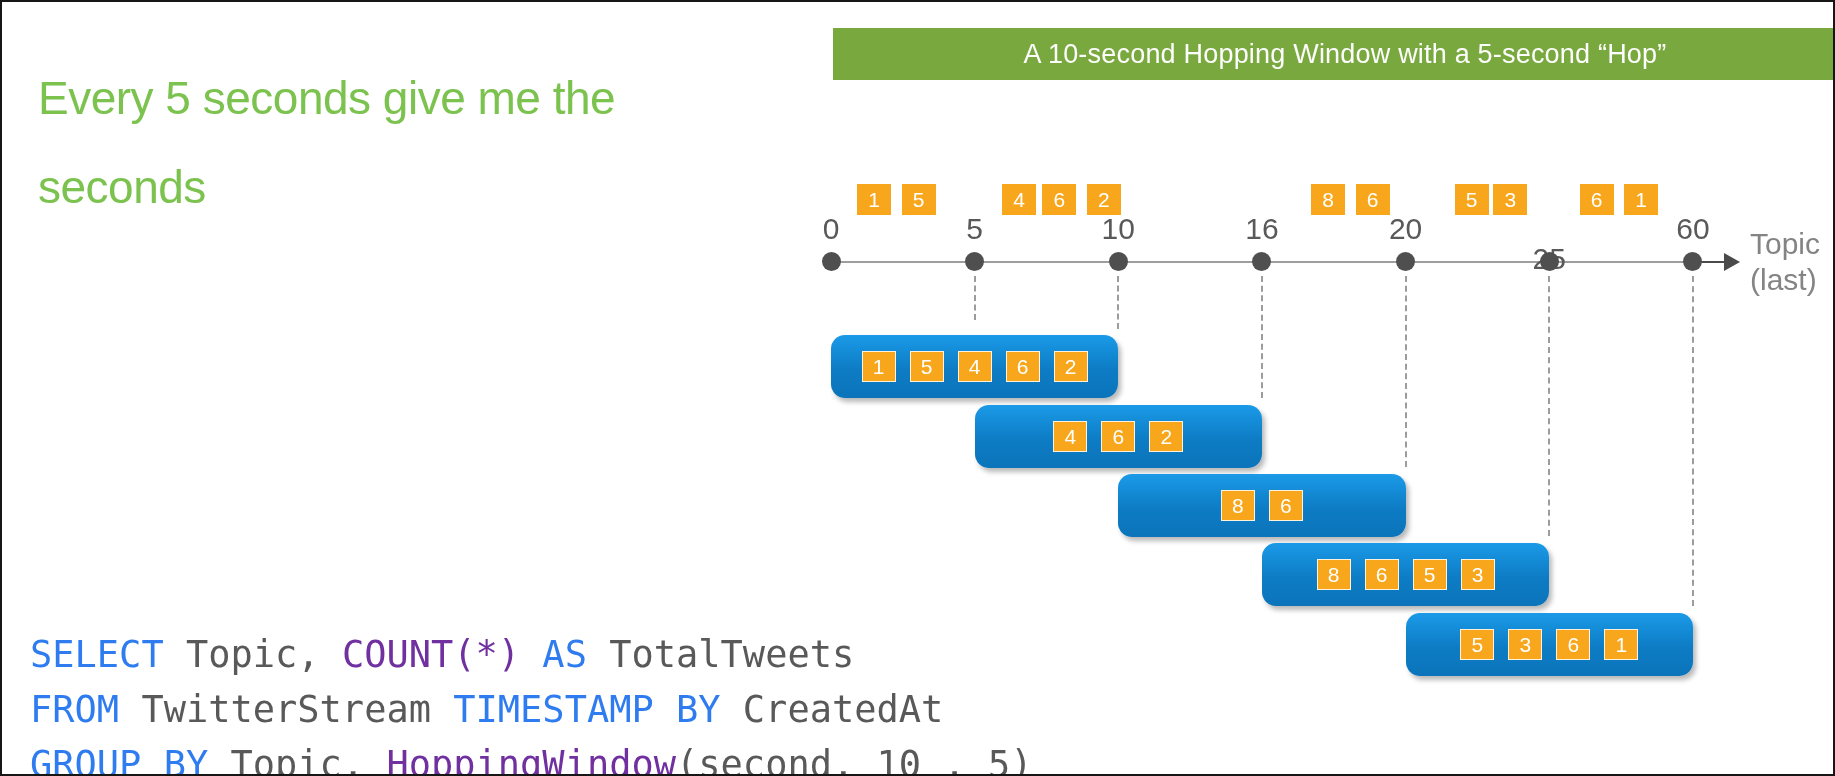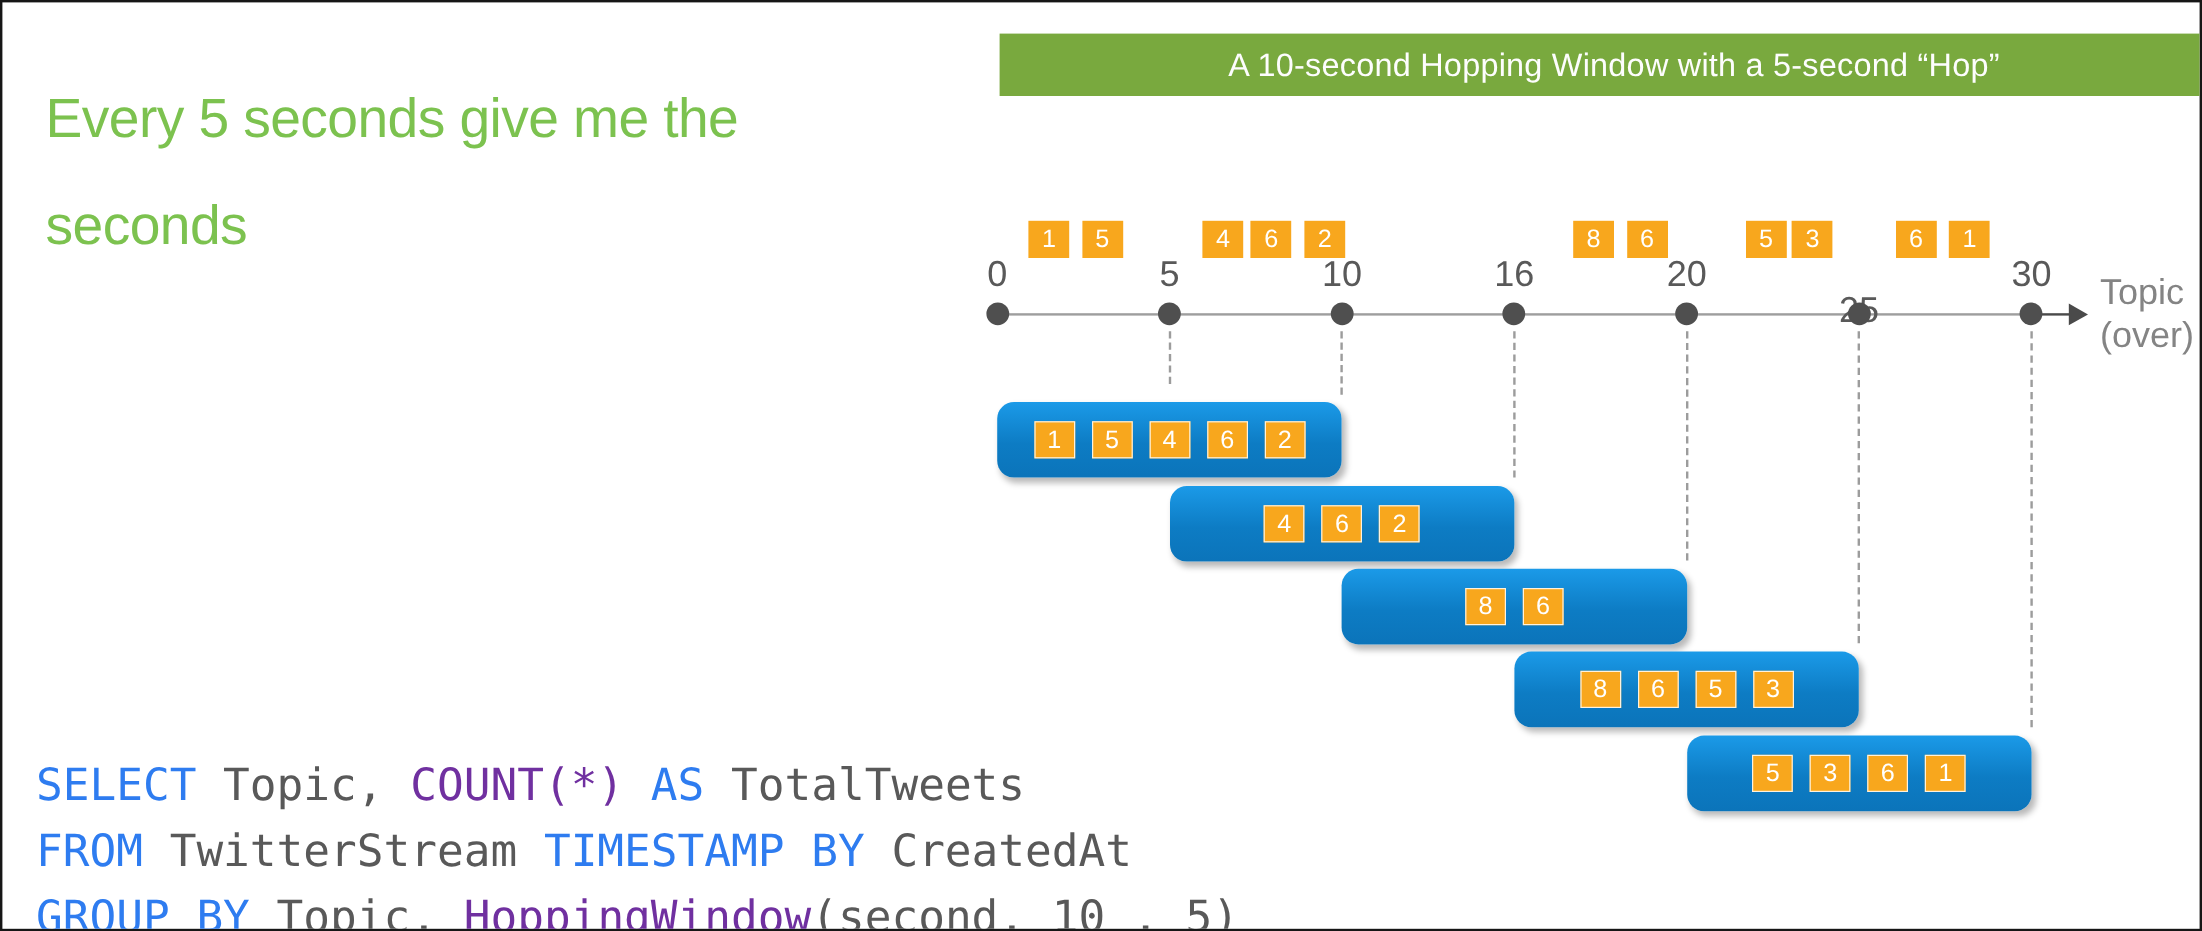--- a/index.html
+++ b/index.html
@@ -62,42 +62,42 @@
 
   <div class="banner">
     <span>A 10-second Hopping Window with a 5-second “Hop”</span>
   </div>
 
   <div class="axis-line" style="left:829px;width:863px;"></div>
   <div class="axis-line-dark" style="left:1692px;width:32px;"></div>
   <div class="arrow-head" style="left:1722px;top:251px;"></div>
   <div class="time-label">
     <div>Topic</div>
-    <div>(over)</div>
+    <div>(last)</div>
   </div>
 
   <div id="dyn">
       <div class="tick-label" style="left: 794px;">0</div>
       <div class="tick-dot" style="left: 819.5px; top: 250px;"></div>
       <div class="tick-label" style="left: 937.65px;">5</div>
       <div class="tick-dot" style="left: 963.15px; top: 250px;"></div>
       <div class="guide" style="left: 971.65px; top: 274px; height: 44px;"></div>
       <div class="tick-label" style="left: 1081.3px;">10</div>
       <div class="tick-dot" style="left: 1106.8px; top: 250px;"></div>
       <div class="guide" style="left: 1115.3px; top: 274px; height: 53px;"></div>
       <div class="tick-label" style="left: 1224.95px;">16</div>
       <div class="tick-dot" style="left: 1250.45px; top: 250px;"></div>
       <div class="guide" style="left: 1258.95px; top: 274px; height: 122px;"></div>
       <div class="tick-label" style="left: 1368.6px;">20</div>
       <div class="tick-dot" style="left: 1394.1px; top: 250px;"></div>
       <div class="guide" style="left: 1402.6px; top: 274px; height: 191px;"></div>
       <div class="tick-label" style="left: 1512.25px; margin-top: 30px;">25</div>
       <div class="tick-dot" style="left: 1537.75px; top: 250px;"></div>
       <div class="guide" style="left: 1546.25px; top: 274px; height: 260px;"></div>
-      <div class="tick-label" style="left: 1655.9px;">30</div>
+      <div class="tick-label" style="left: 1655.9px;">60</div>
       <div class="tick-dot" style="left: 1681.4px; top: 250px;"></div>
       <div class="guide" style="left: 1689.9px; top: 274px; height: 330px;"></div>
       <div class="chip" style="left: 855.095px; top: 182px;">1</div>
       <div class="chip" style="left: 899.626px; top: 182px;">5</div>
       <div class="chip" style="left: 1000.18px; top: 182px;">4</div>
       <div class="chip" style="left: 1040.4px; top: 182px;">6</div>
       <div class="chip" style="left: 1084.93px; top: 182px;">2</div>
       <div class="chip" style="left: 1309.03px; top: 182px;">8</div>
       <div class="chip" style="left: 1353.56px; top: 182px;">6</div>
       <div class="chip" style="left: 1452.68px; top: 182px;">5</div>

